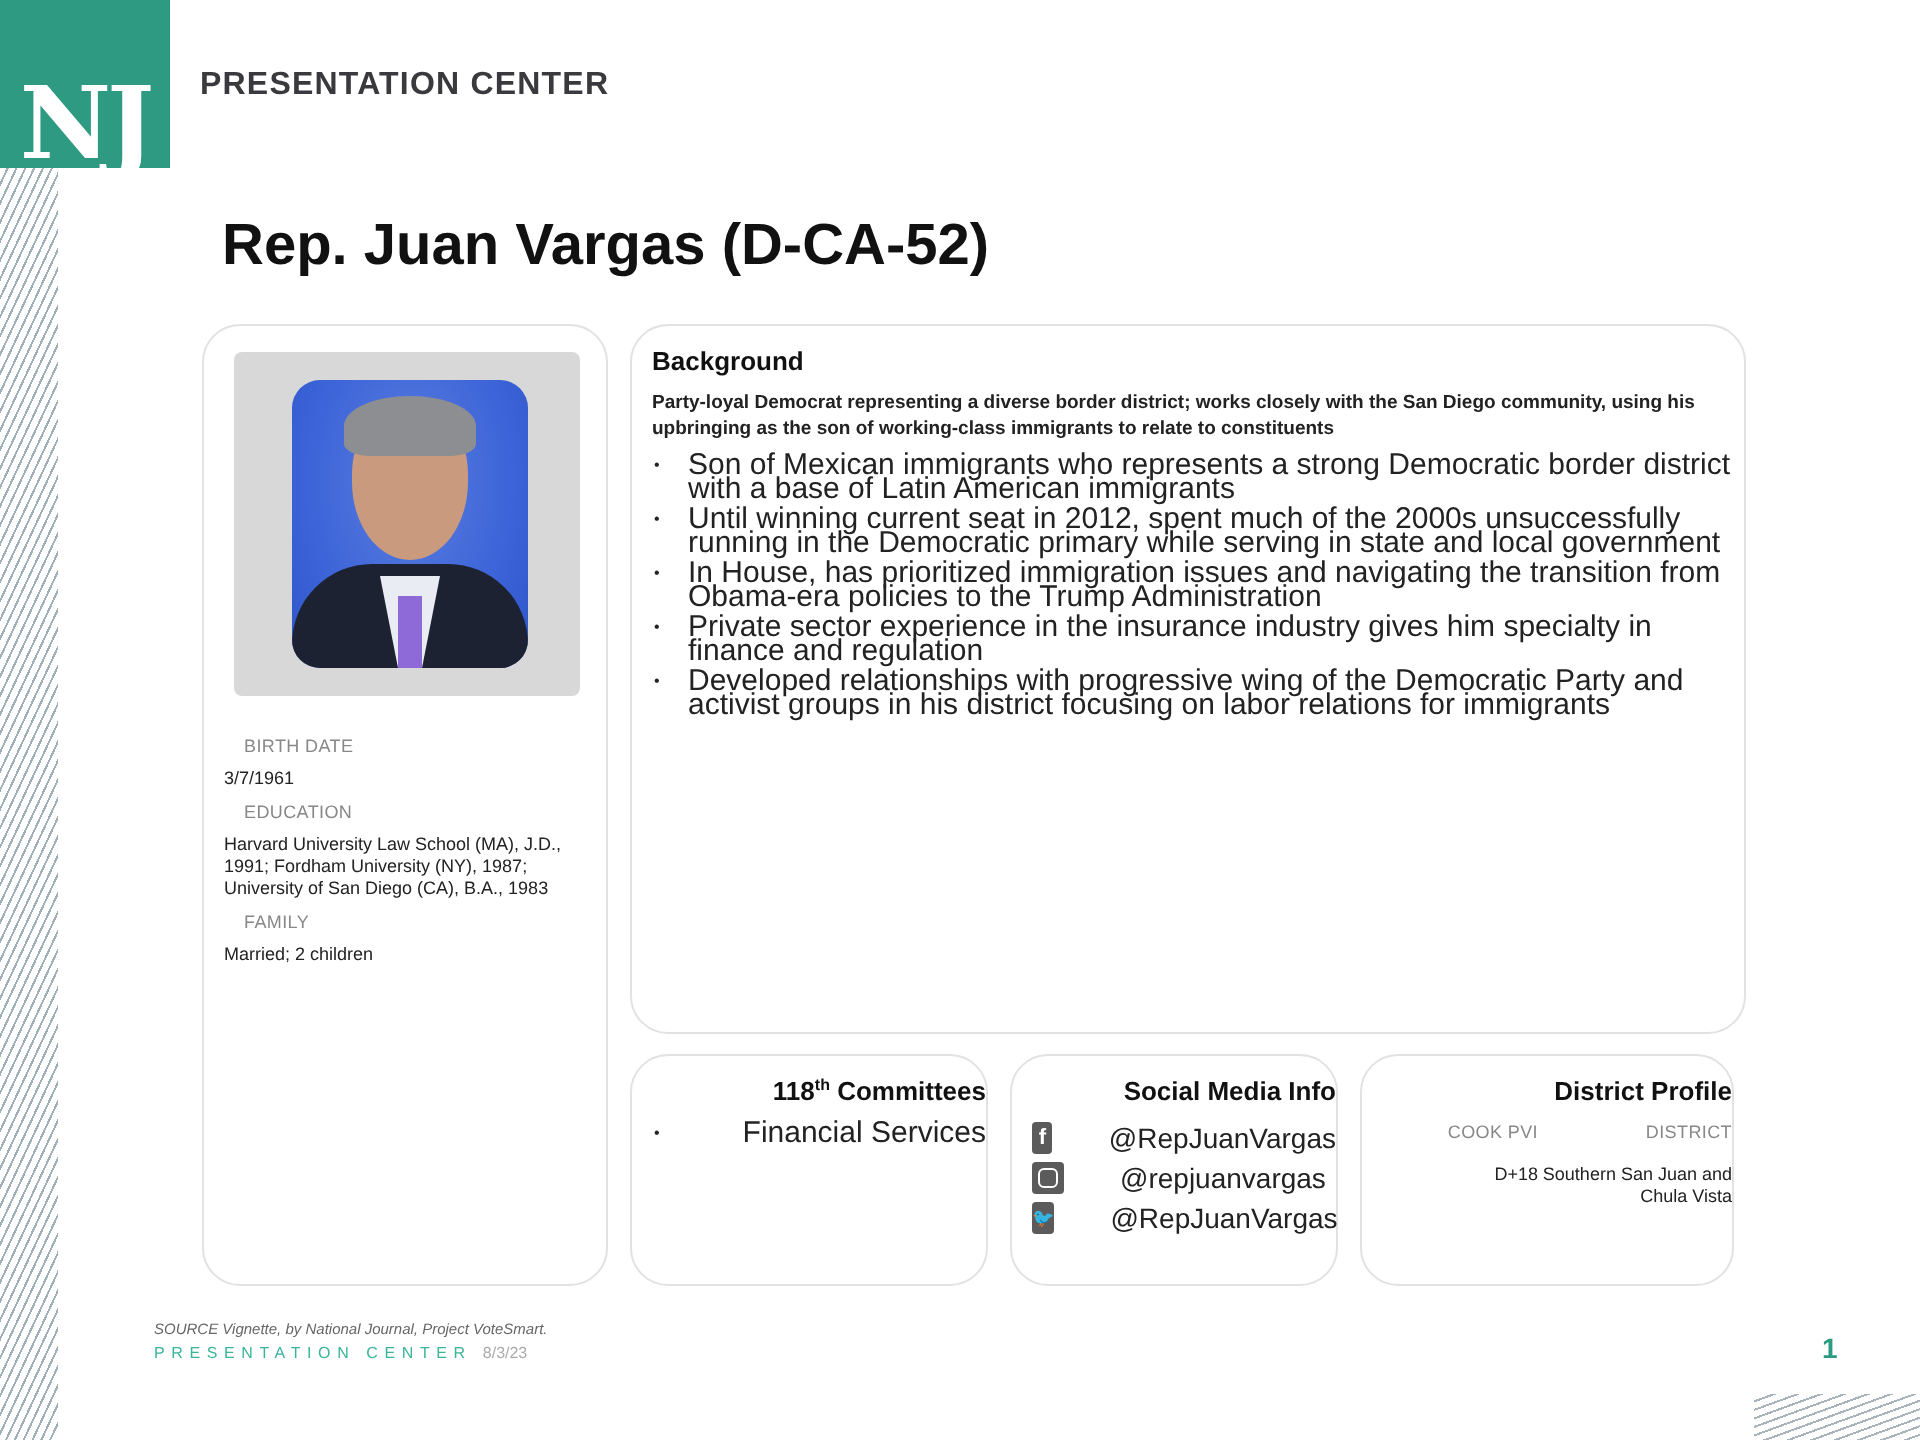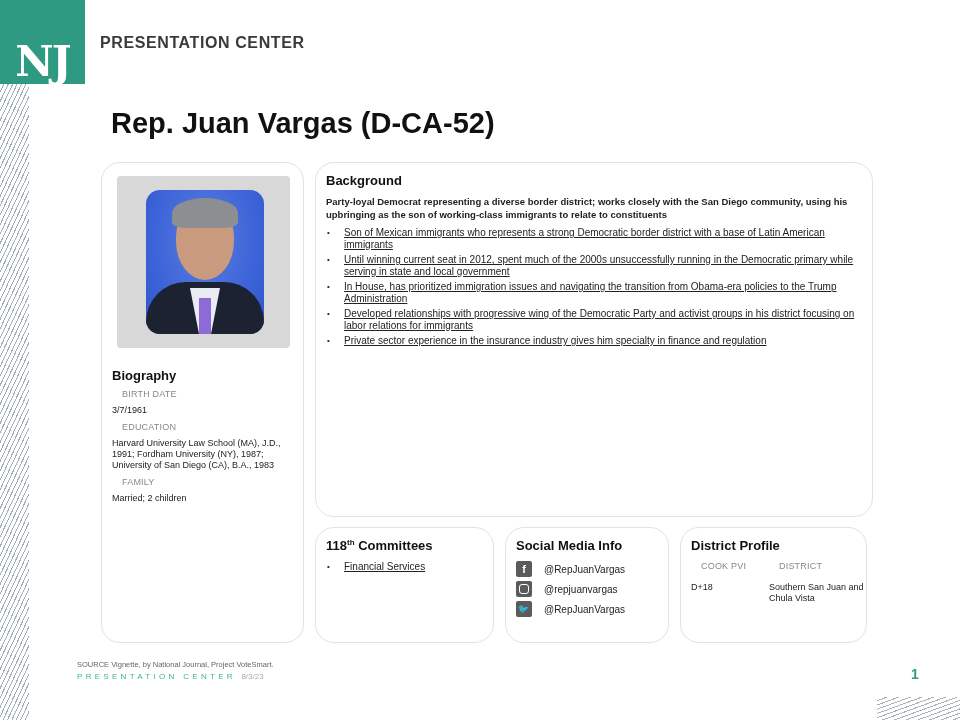--- a/index.html
+++ b/index.html
@@ -12,21 +12,21 @@
   }
   .stripes-br {
     position: absolute; left: 877px; top: 697px; width: 83px; height: 23px;
     background: repeating-linear-gradient(160deg, #fff 0px, #fff 3px, #a8b4ba 3px, #a8b4ba 4px);
   }
   .logo-box {
     position: absolute; left: 0; top: 0; width: 85px; height: 84px;
     background: #2e9a82; display: flex; align-items: center; justify-content: center;
   }
   .logo-text {
-    color: #fff; font-family: "DejaVu Serif", serif; font-weight: bold; font-size: 42px; letter-spacing: -2px; margin-top: 38px;
+    color: #fff; font-family: "DejaVu Serif", serif; font-weight: bold; font-size: 50px; letter-spacing: -2px; margin-top: 38px;
   }
   .brand {
     position: absolute; left: 100px; top: 34px; font-size: 16px; font-weight: bold;
     letter-spacing: 0.6px; color: #3a3a3e;
   }
   .title {
     position: absolute; left: 111px; top: 107px; font-size: 29px; font-weight: bold; color: #111;
   }
 
   .card {
@@ -67,43 +67,43 @@
   .bio-section h3 { margin-bottom: 6px; }
   .lbl { font-size: 9px; color: #888; margin-bottom: 6px; letter-spacing: 0.2px; padding-left: 10px; }
   .val { font-size: 9px; color: #222; margin-bottom: 6px; line-height: 11px; }
 
   .bg-card { left: 315px; top: 162px; width: 558px; height: 355px; }
   .bg-inner { position: absolute; left: 10px; top: 10px; width: 540px; }
   .bg-inner h3 { margin-bottom: 7px; }
   .summary { font-size: 9.5px; font-weight: bold; color: #222; line-height: 13px; margin-bottom: 6px; }
   .bullets { list-style: none; }
   .bullets li {
-    position: relative; padding-left: 18px; font-size: 10px; line-height: 11.5px; color: #222; margin-bottom: 4px; text-decoration: underline;
+    position: relative; padding-left: 18px; font-size: 15px; line-height: 11.5px; color: #222; margin-bottom: 4px;
   }
   .bullets li::before { content: "•"; position: absolute; left: 1px; top: 0; font-size: 8px; }
 
   .com-card { left: 315px; top: 527px; width: 179px; height: 116px; }
   .soc-card { left: 505px; top: 527px; width: 164px; height: 116px; }
   .dist-card { left: 680px; top: 527px; width: 187px; height: 116px; }
-  .small-inner { position: absolute; left: 10px; top: 10px; right: 0; }
+  .small-inner { position: absolute; left: 10px; top: 10px; right: 0; text-align: right; }
   .small-inner h3 { margin-bottom: 8px; }
   sup.th { font-size: 8px; vertical-align: 5px; }
 
   .soc-row { display: flex; align-items: center; margin-bottom: 4px; height: 16px; }
   .soc-icon {
     width: 16px; height: 16px; background: #5b5b5b; border-radius: 2px; margin-right: 12px;
     display: flex; align-items: center; justify-content: center; color: #fff; font-size: 11px; font-weight: bold;
   }
   .soc-icon.ig::after { content: ""; width: 8px; height: 8px; border: 1.5px solid #fff; border-radius: 3px; }
-  .soc-text { font-size: 10px; color: #222; }
+  .soc-text { font-size: 14px; color: #222; margin-left: 16px; }
 
   .dist-grid { display: grid; grid-template-columns: 78px 1fr; column-gap: 0; }
   .dist-grid .lbl { margin-bottom: 11px; }
 
-  .source { position: absolute; left: 77px; top: 660px; font-size: 7.5px; color: #666; }
+  .source { position: absolute; left: 77px; top: 660px; font-size: 7.5px; color: #666; font-style: italic; }
   .footer { position: absolute; left: 77px; top: 672px; font-size: 8px; color: #3ab59a; letter-spacing: 3.3px; }
   .footer .date { color: #aaa; letter-spacing: 0; }
   .pagenum { position: absolute; left: 911px; top: 666px; font-size: 14px; font-weight: bold; color: #2e9a82; }
 </style>
 </head>
 <body>
 
 <div class="stripes-left"></div>
 <div class="stripes-br"></div>
 
@@ -117,40 +117,39 @@
   <div class="photo-frame">
     <div class="photo" title="Portrait of Rep. Juan Vargas">
       <div class="suit"></div>
       <div class="collar"></div>
       <div class="tie"></div>
       <div class="head"></div>
       <div class="hair"></div>
     </div>
   </div>
   <div class="bio-section">
-    <h3>Biography</h3>
     <div class="lbl">BIRTH  DATE</div>
     <div class="val">3/7/1961</div>
     <div class="lbl">EDUCATION</div>
     <div class="val">Harvard University Law School (MA), J.D., 1991; Fordham University (NY), 1987; University of San Diego (CA), B.A., 1983</div>
     <div class="lbl">FAMILY</div>
     <div class="val">Married; 2 children</div>
   </div>
 </div>
 
 <div class="card bg-card">
   <div class="bg-inner">
     <h3>Background</h3>
     <p class="summary">Party-loyal Democrat representing a diverse border district; works closely with the San Diego community, using his upbringing as the son of working-class immigrants to relate to constituents</p>
     <ul class="bullets">
       <li>Son of Mexican immigrants  who represents a strong Democratic border district with a base of Latin American immigrants</li>
       <li>Until winning current seat in 2012, spent much of the 2000s unsuccessfully running in the Democratic primary while serving in state and local government</li>
       <li>In House, has prioritized immigration  issues and navigating the transition from Obama-era policies to the Trump Administration</li>
+      <li>Private sector experience in the insurance industry gives him specialty in finance and regulation</li>
       <li>Developed relationships with progressive wing of the Democratic Party and activist groups in his district focusing on labor relations for immigrants</li>
-      <li>Private sector experience in the insurance industry gives him specialty in finance and regulation</li>
     </ul>
   </div>
 </div>
 
 <div class="card com-card">
   <div class="small-inner">
     <h3><span>118</span><sup class="th">th</sup><span> Committees</span></h3>
     <ul class="bullets">
       <li>Financial Services</li>
     </ul>

